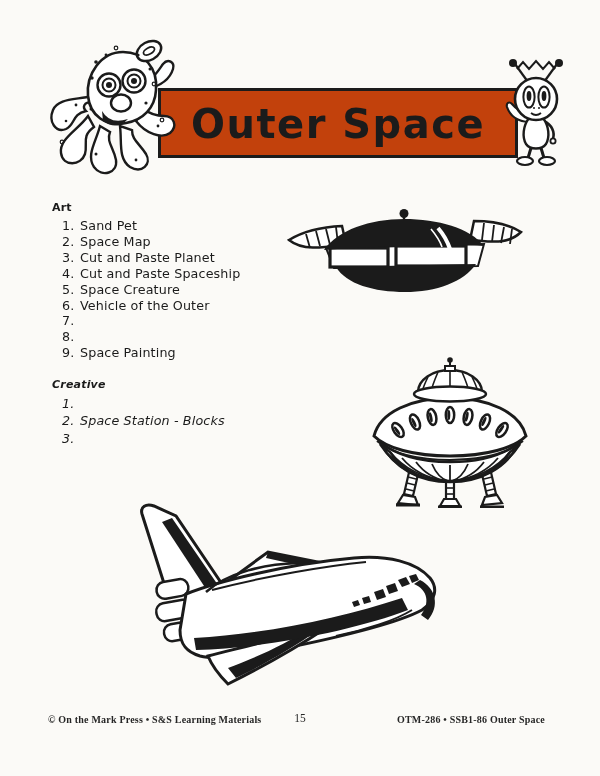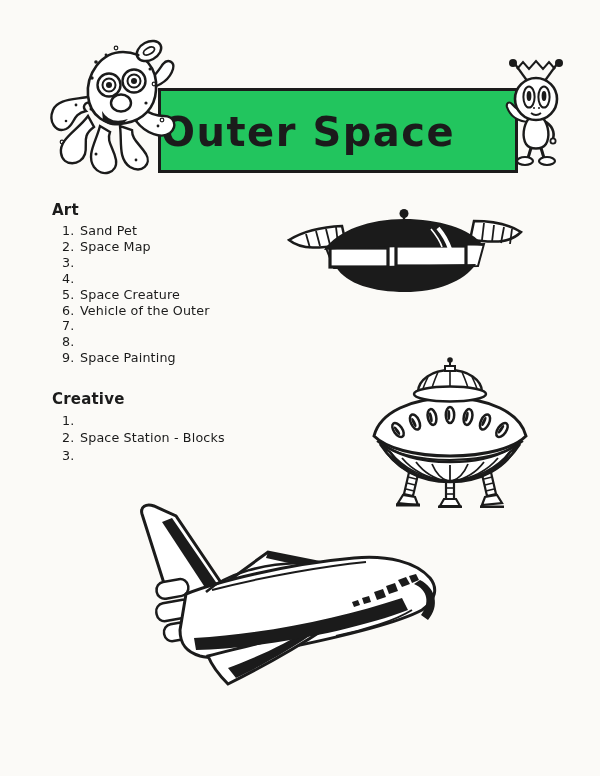--- a/index.html
+++ b/index.html
@@ -15,44 +15,44 @@
   }
   .page{
     position:relative;
     width:600px;height:776px;
     background:var(--paper);
     color:var(--ink);
     overflow:hidden;
   }
   
   .banner-box{
-    position:absolute;left:158px;top:88px;width:360px;height:85px;
-    background:#22c55e;
+    position:absolute;left:158px;top:88px;width:360px;height:70px;
+    background:#c2410c;
     border:3.5px solid var(--ink);
-    display:flex;align-items:center;
+    display:flex;align-items:center;justify-content:center;
   }
   .banner-title{
     font-size:40px;font-weight:bold;letter-spacing:1.5px;
     font-family:"DejaVu Sans",sans-serif;
     transform:scaleY(1.04);
     white-space:nowrap;
   }
   .illus{position:absolute;}
   .illus svg{display:block;width:100%;height:100%;}
   #octopus{left:46px;top:34px;width:138px;height:150px;}
   #alien{left:500px;top:55px;width:72px;height:115px;}
   #ufo1{left:286px;top:204px;width:238px;height:92px;}
   #ufo2{left:368px;top:356px;width:164px;height:152px;}
   #shuttle{left:116px;top:498px;width:348px;height:202px;}
   
   .list-section{position:absolute;left:52px;width:270px;}
   #section-art{top:201px;}
-  #section-creative{top:390px;}
+  #section-creative{top:378px;font-style:italic;}
   .list-heading{
-    font-size:15px;font-weight:bold;margin:0 0 4px 0;
+    font-size:11px;font-weight:bold;margin:0 0 4px 0;
     letter-spacing:.2px;
   }
   ol.activity-list{list-style:none;margin:0;padding:0;}
   ol.activity-list li{
     display:flex;
     font-size:12.7px;
     letter-spacing:.15px;
   }
   #section-art ol.activity-list li{line-height:15.9px;}
   #section-creative ol.activity-list li{line-height:17.3px;}
@@ -332,23 +332,25 @@
       <li>
           <span class="li-num">1.</span>
           <span>Sand Pet</span>
         </li>
       <li>
           <span class="li-num">2.</span>
           <span>Space Map</span>
         </li>
       <li>
           <span class="li-num">3.</span>
+          <span>Cut and Paste Planet</span>
         </li>
       <li>
           <span class="li-num">4.</span>
+          <span>Cut and Paste Spaceship</span>
         </li>
       <li>
           <span class="li-num">5.</span>
           <span>Space Creature</span>
         </li>
       <li>
           <span class="li-num">6.</span>
           <span>Vehicle of the Outer</span>
         </li>
       <li>
@@ -373,14 +375,19 @@
       <li>
           <span class="li-num">2.</span>
           <span>Space Station - Blocks</span>
         </li>
       <li>
           <span class="li-num">3.</span>
         </li>
     </ol>
   </section>
 
+  <div class="footer">
+    <span class="footer-left">© On the Mark Press • S&amp;S Learning Materials</span>
+    <span class="footer-page">15</span>
+    <span class="footer-right">OTM-286 • SSB1-86 Outer Space</span>
+  </div>
 
 </div>
 
 </body></html>

